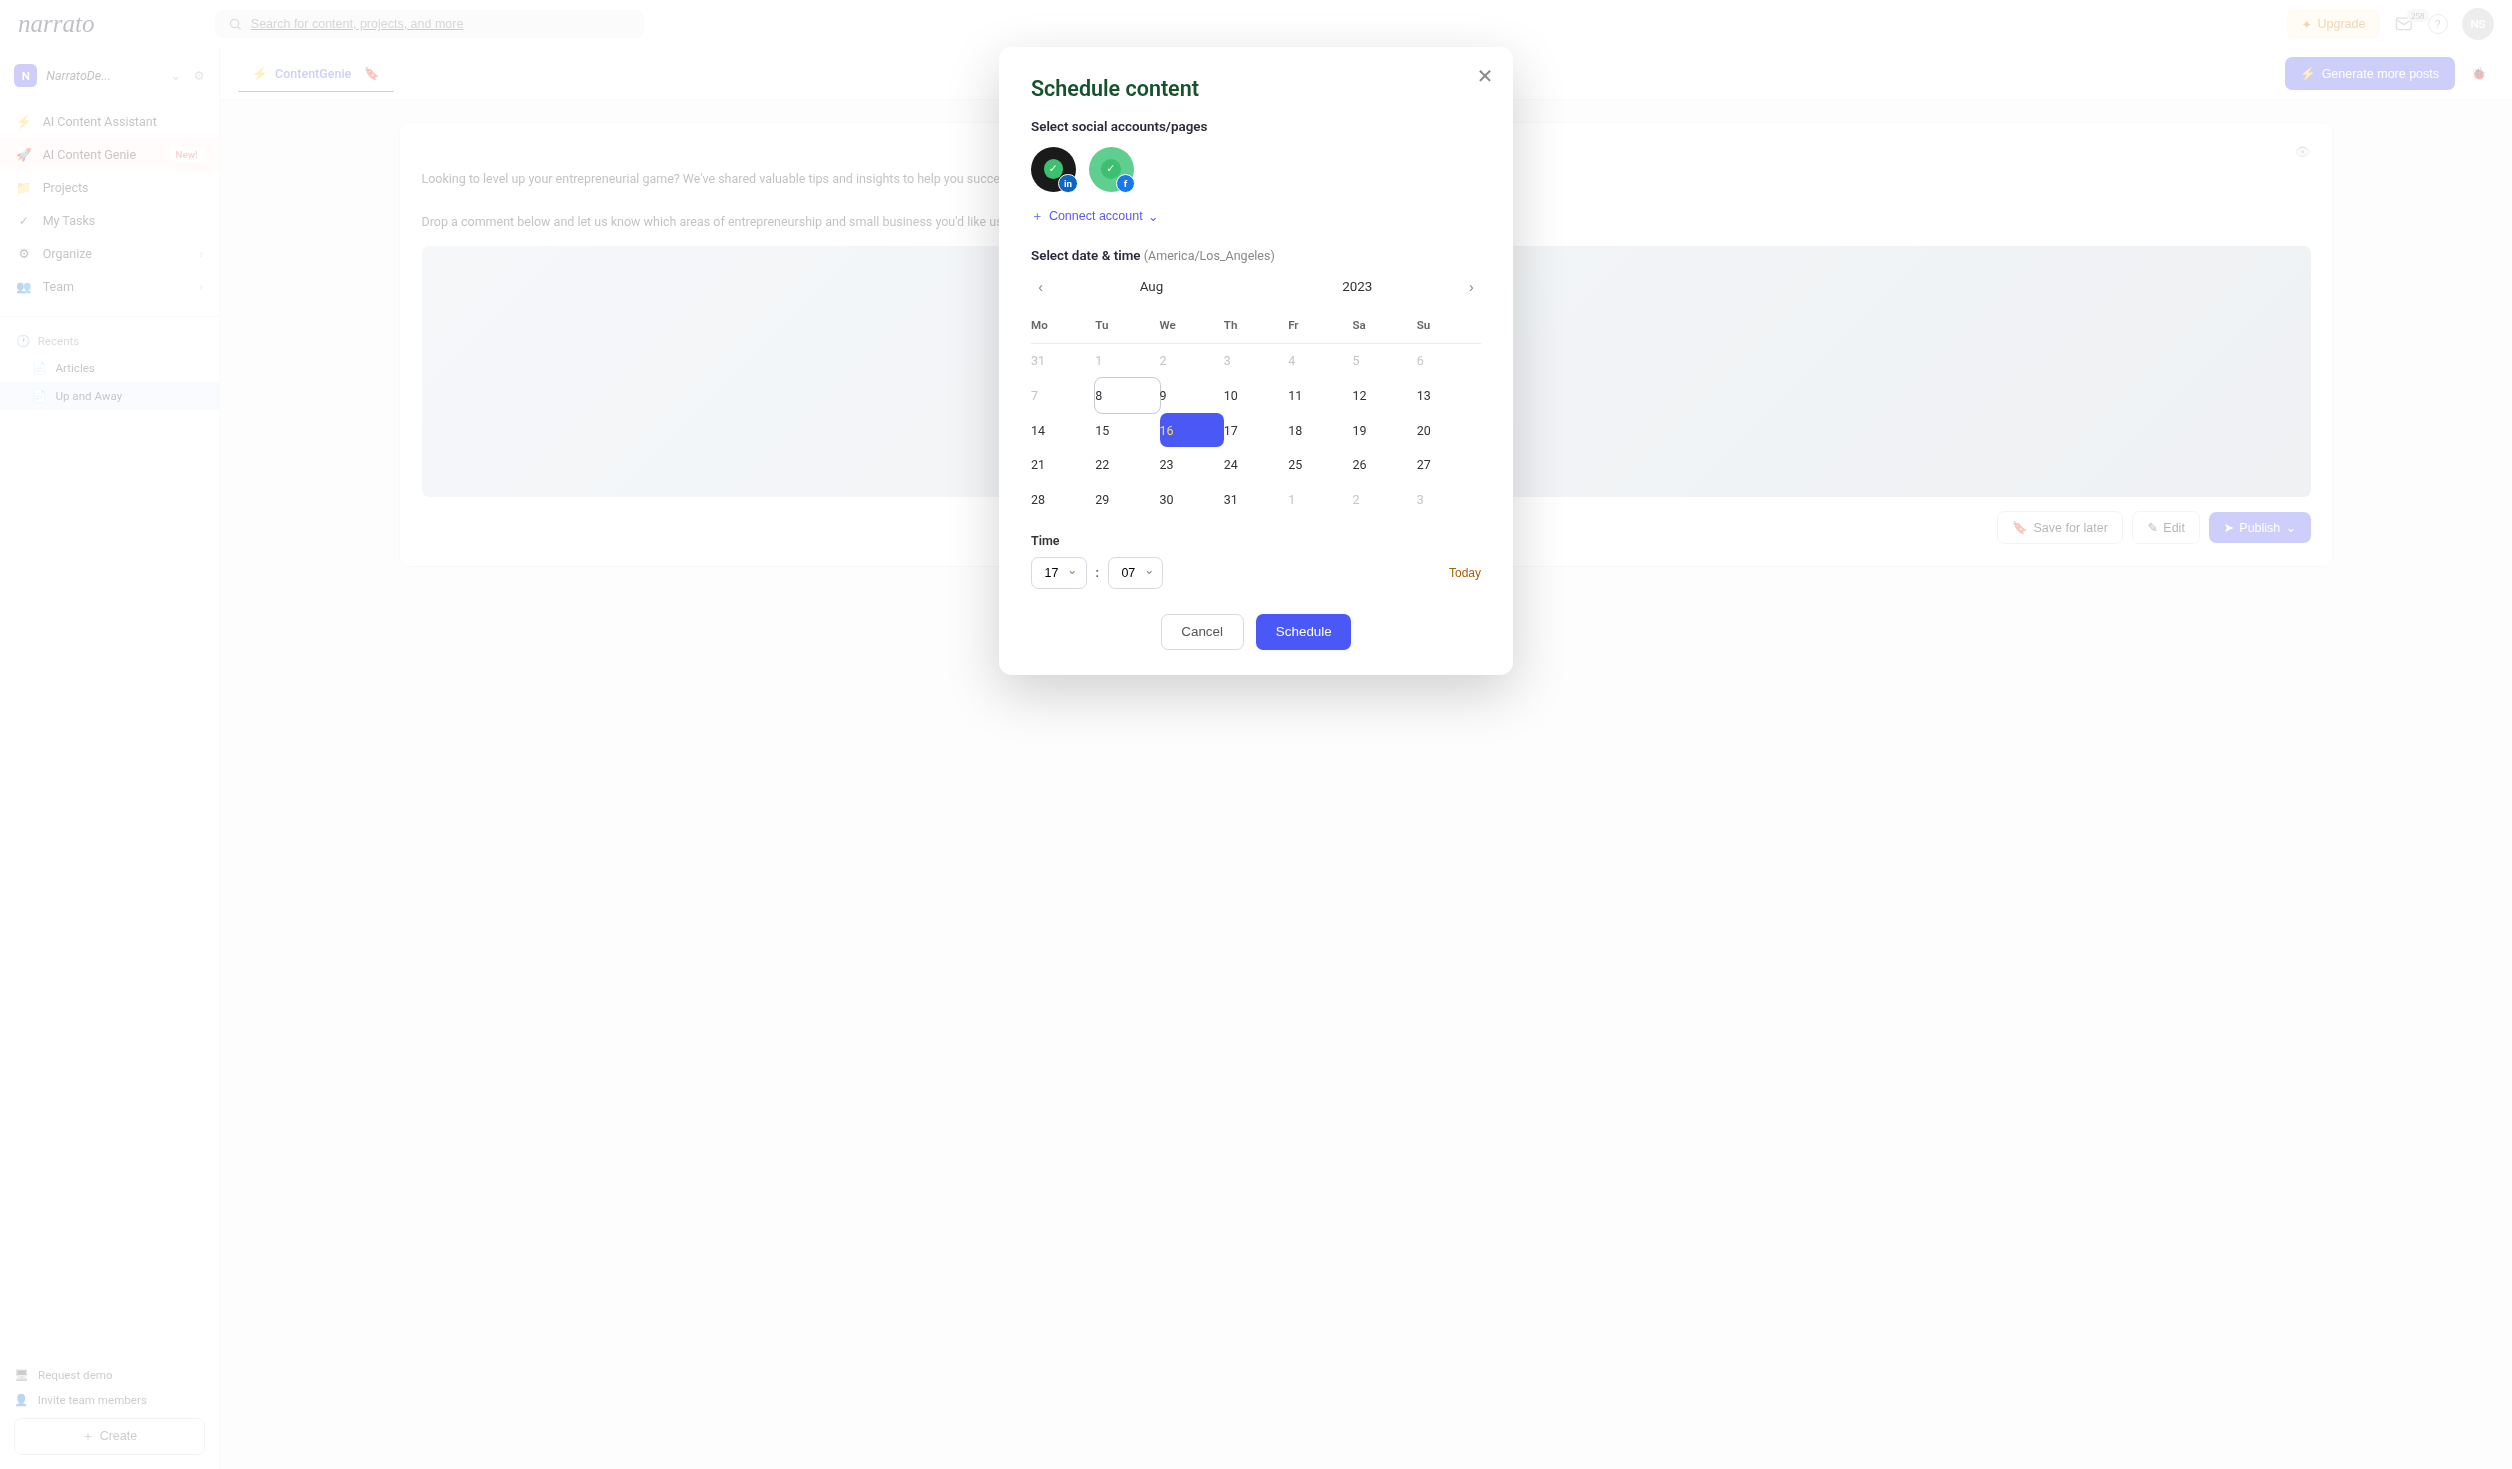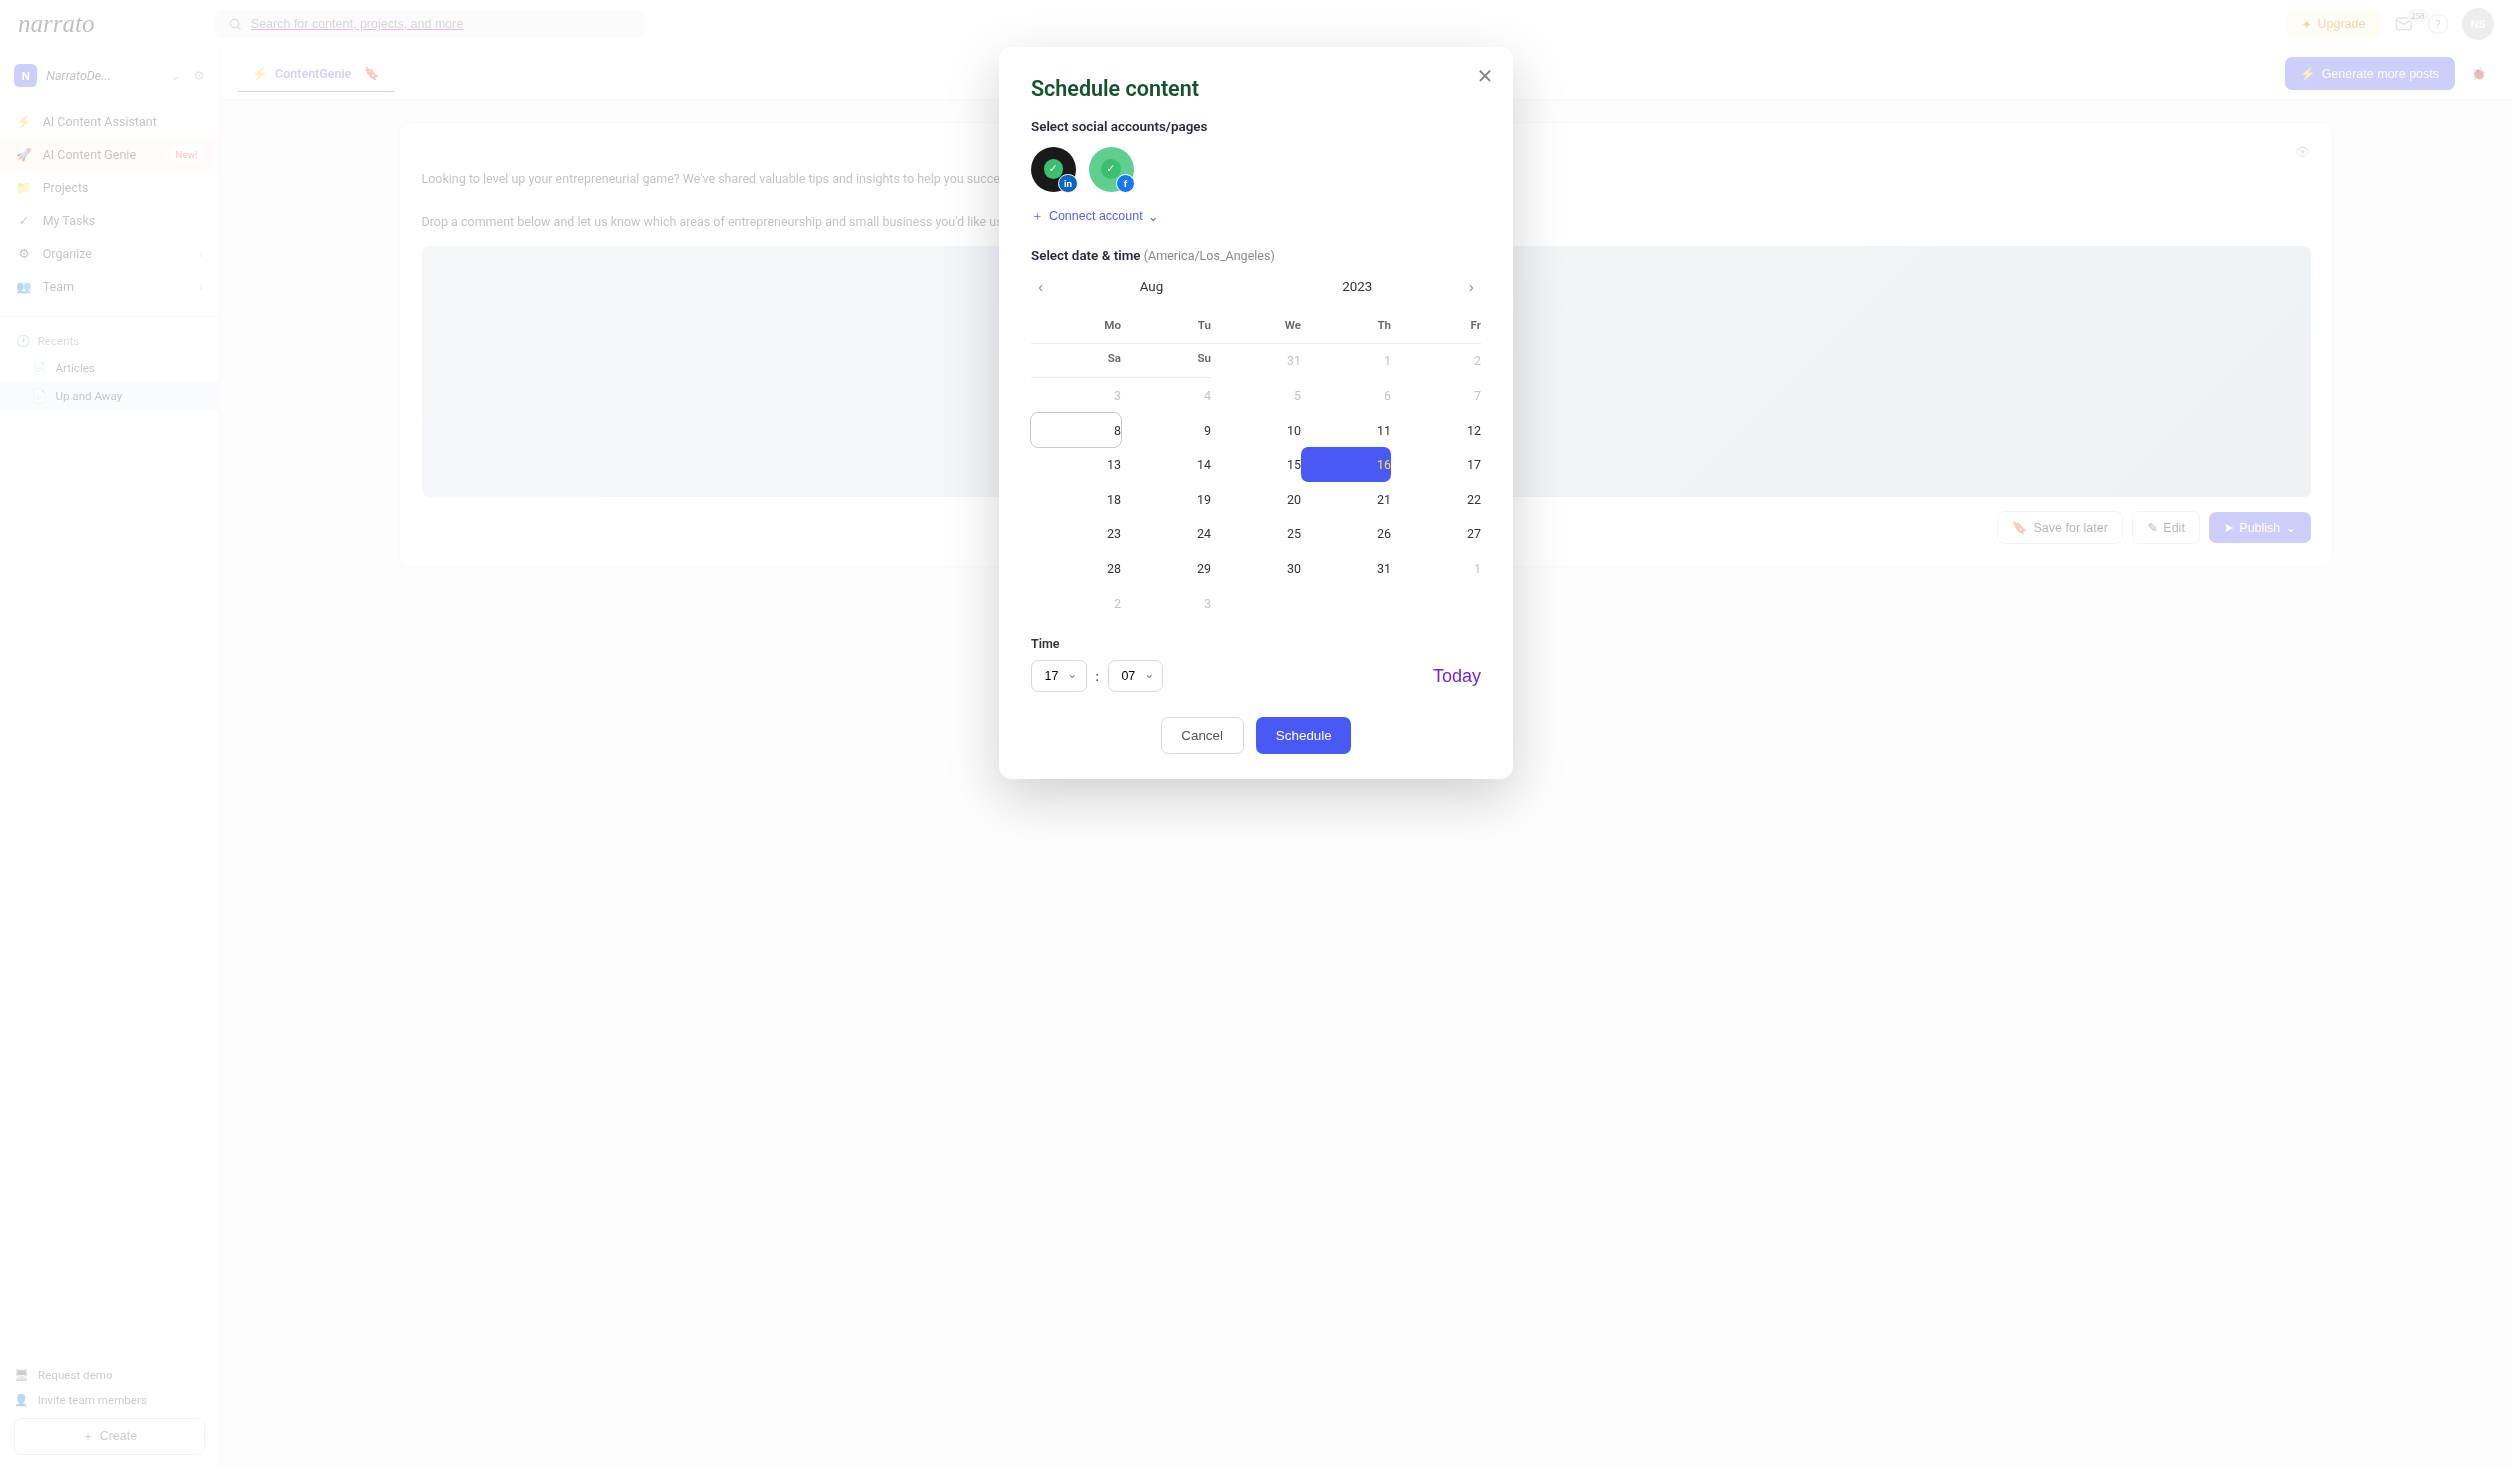--- a/index.html
+++ b/index.html
@@ -275,22 +275,22 @@
       background: none; border: none;
       color: #888; font-size: 14.3px; cursor: pointer;
       padding: 3.6px 7.2px;
     }
     .cal-month-row {
       flex: 1; display: flex; justify-content: space-around;
       font-size: 13.4px; color: #333;
     }
     .cal-grid {
       display: grid;
-      grid-template-columns: repeat(5, 1fr);
-      text-align: right;
+      grid-template-columns: repeat(7, 1fr);
+      text-align: left;
     }
     .cal-dow {
       font-size: 11.6px; font-weight: 600;
       color: #666; padding: 7.2px 0 10.7px;
       border-bottom: 0.9px solid #ececf0;
     }
     .cal-cell {
       padding: 9.8px 0;
       font-size: 12.5px; color: #333;
       cursor: pointer;
@@ -323,21 +323,21 @@
     }
     .select-wrap { position: relative; }
     .select-wrap::after {
       content: "⌄";
       position: absolute; right: 9px; top: 5.4px;
       color: #888; pointer-events: none;
     }
     .colon { color: #555; font-weight: 600; }
     .today-link {
       margin-left: auto;
-      color: #6d28d9; font-size: 18px;
+      color: #a16207; font-size: 12px;
       background: none; border: none; cursor: pointer;
     }
     
     .modal-footer {
       display: flex; justify-content: center; gap: 12.5px;
       margin-top: 25px;
     }
     .btn-cancel {
       border: 0.9px solid #d8d8e0;
       background: #fff; color: #555;

